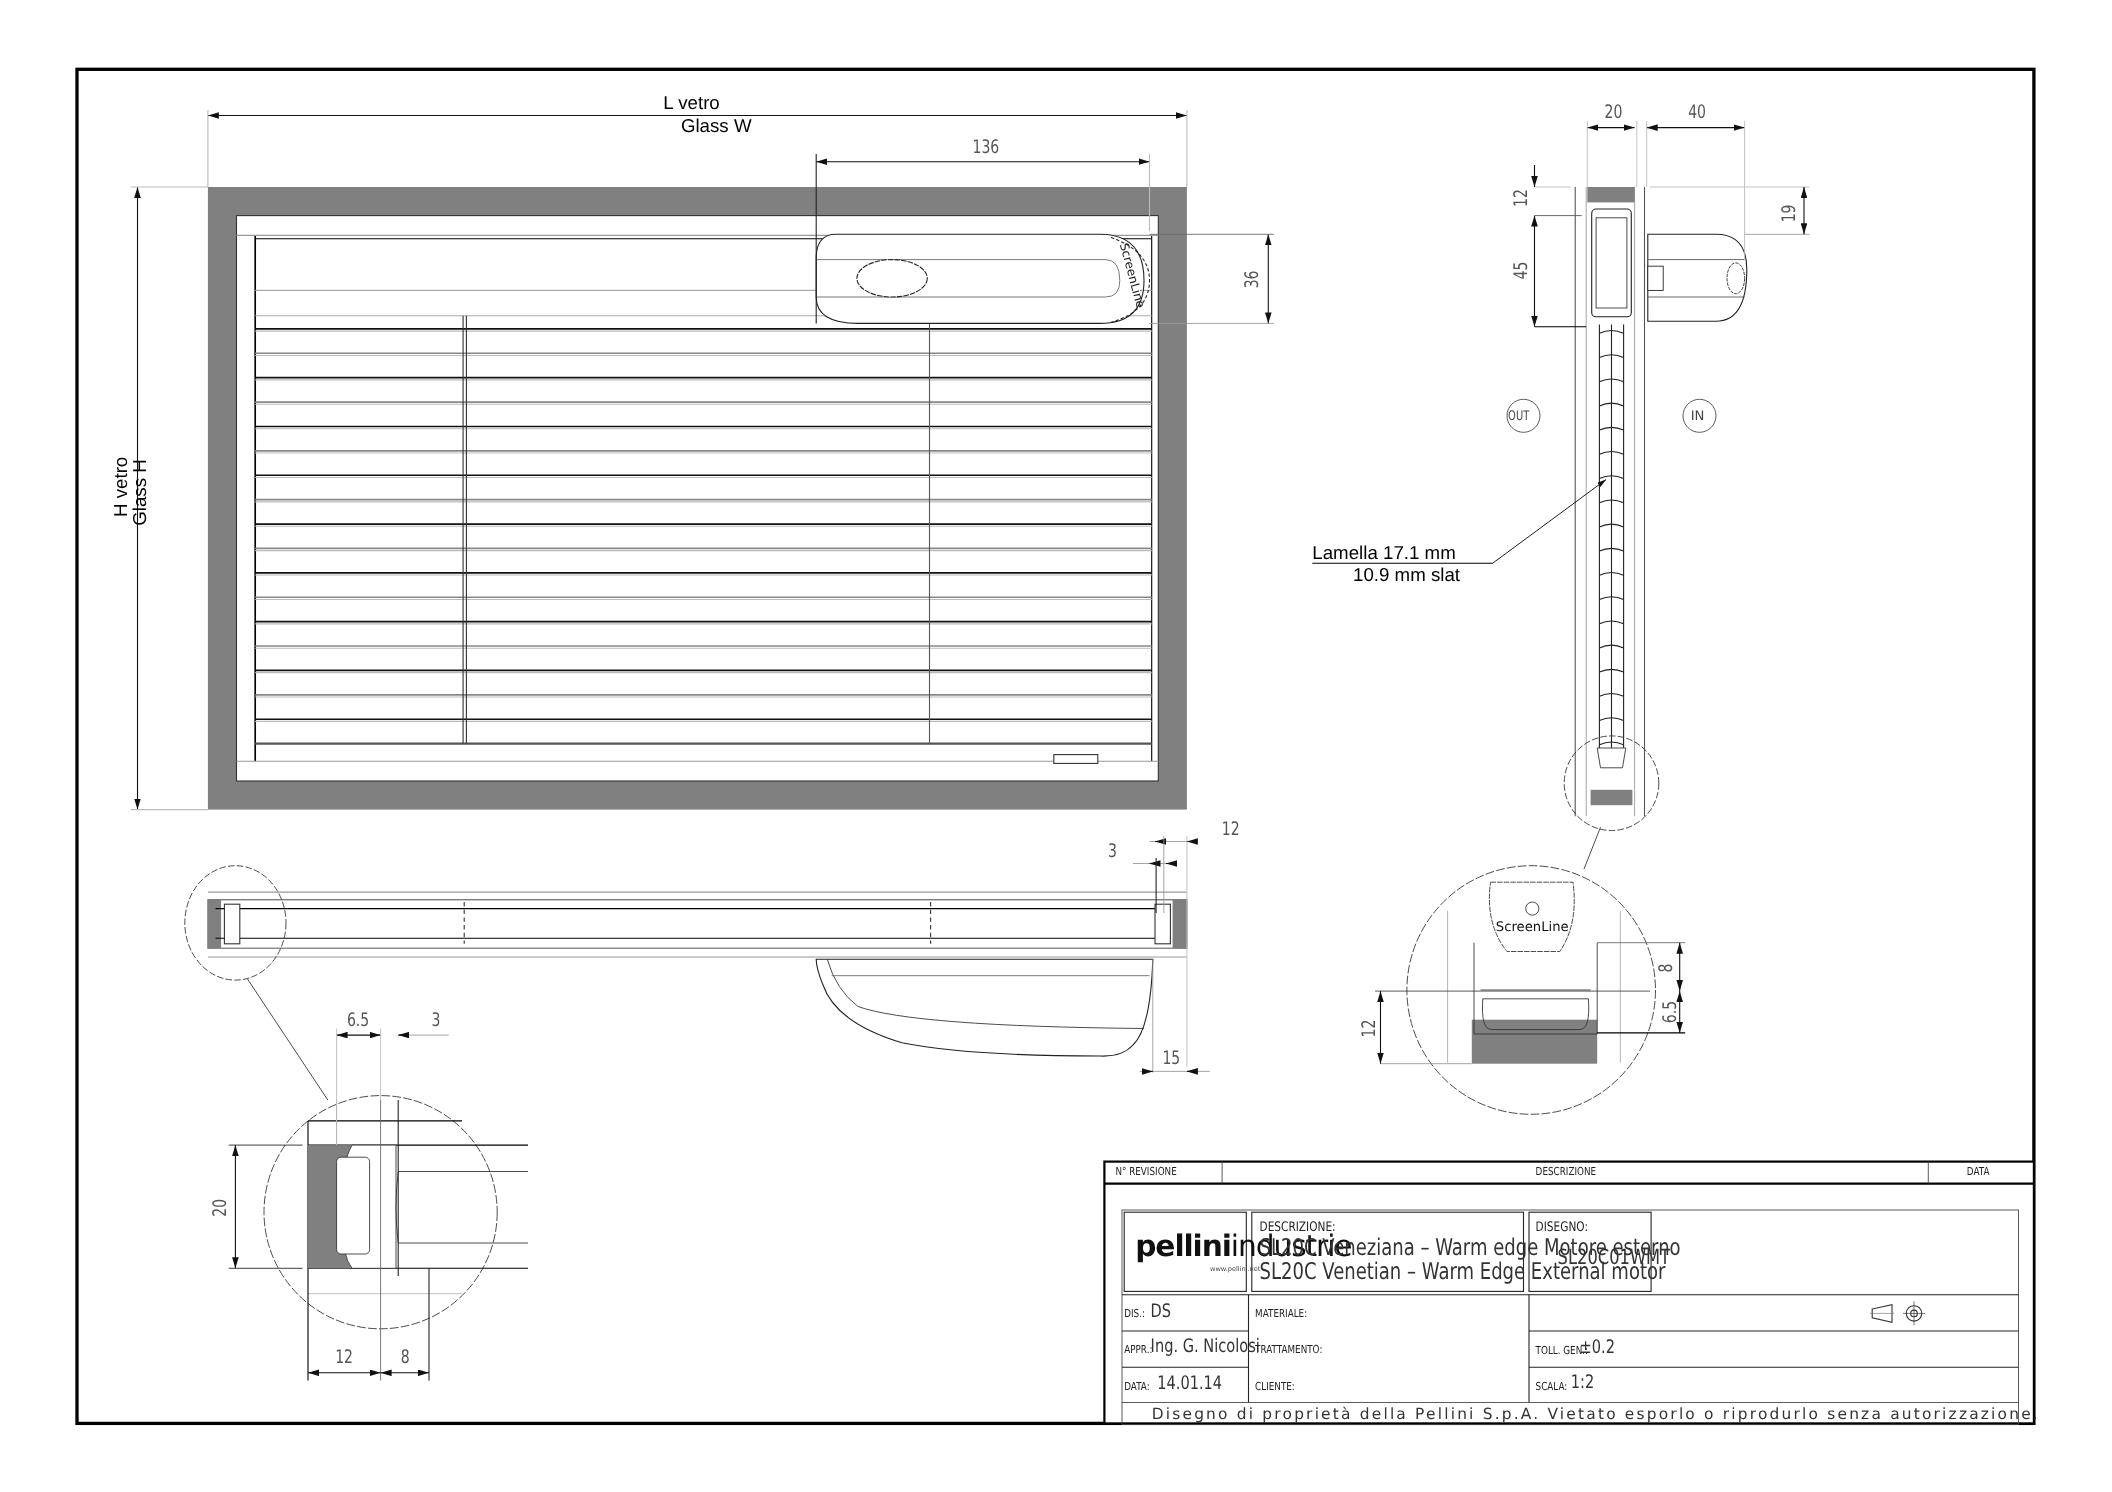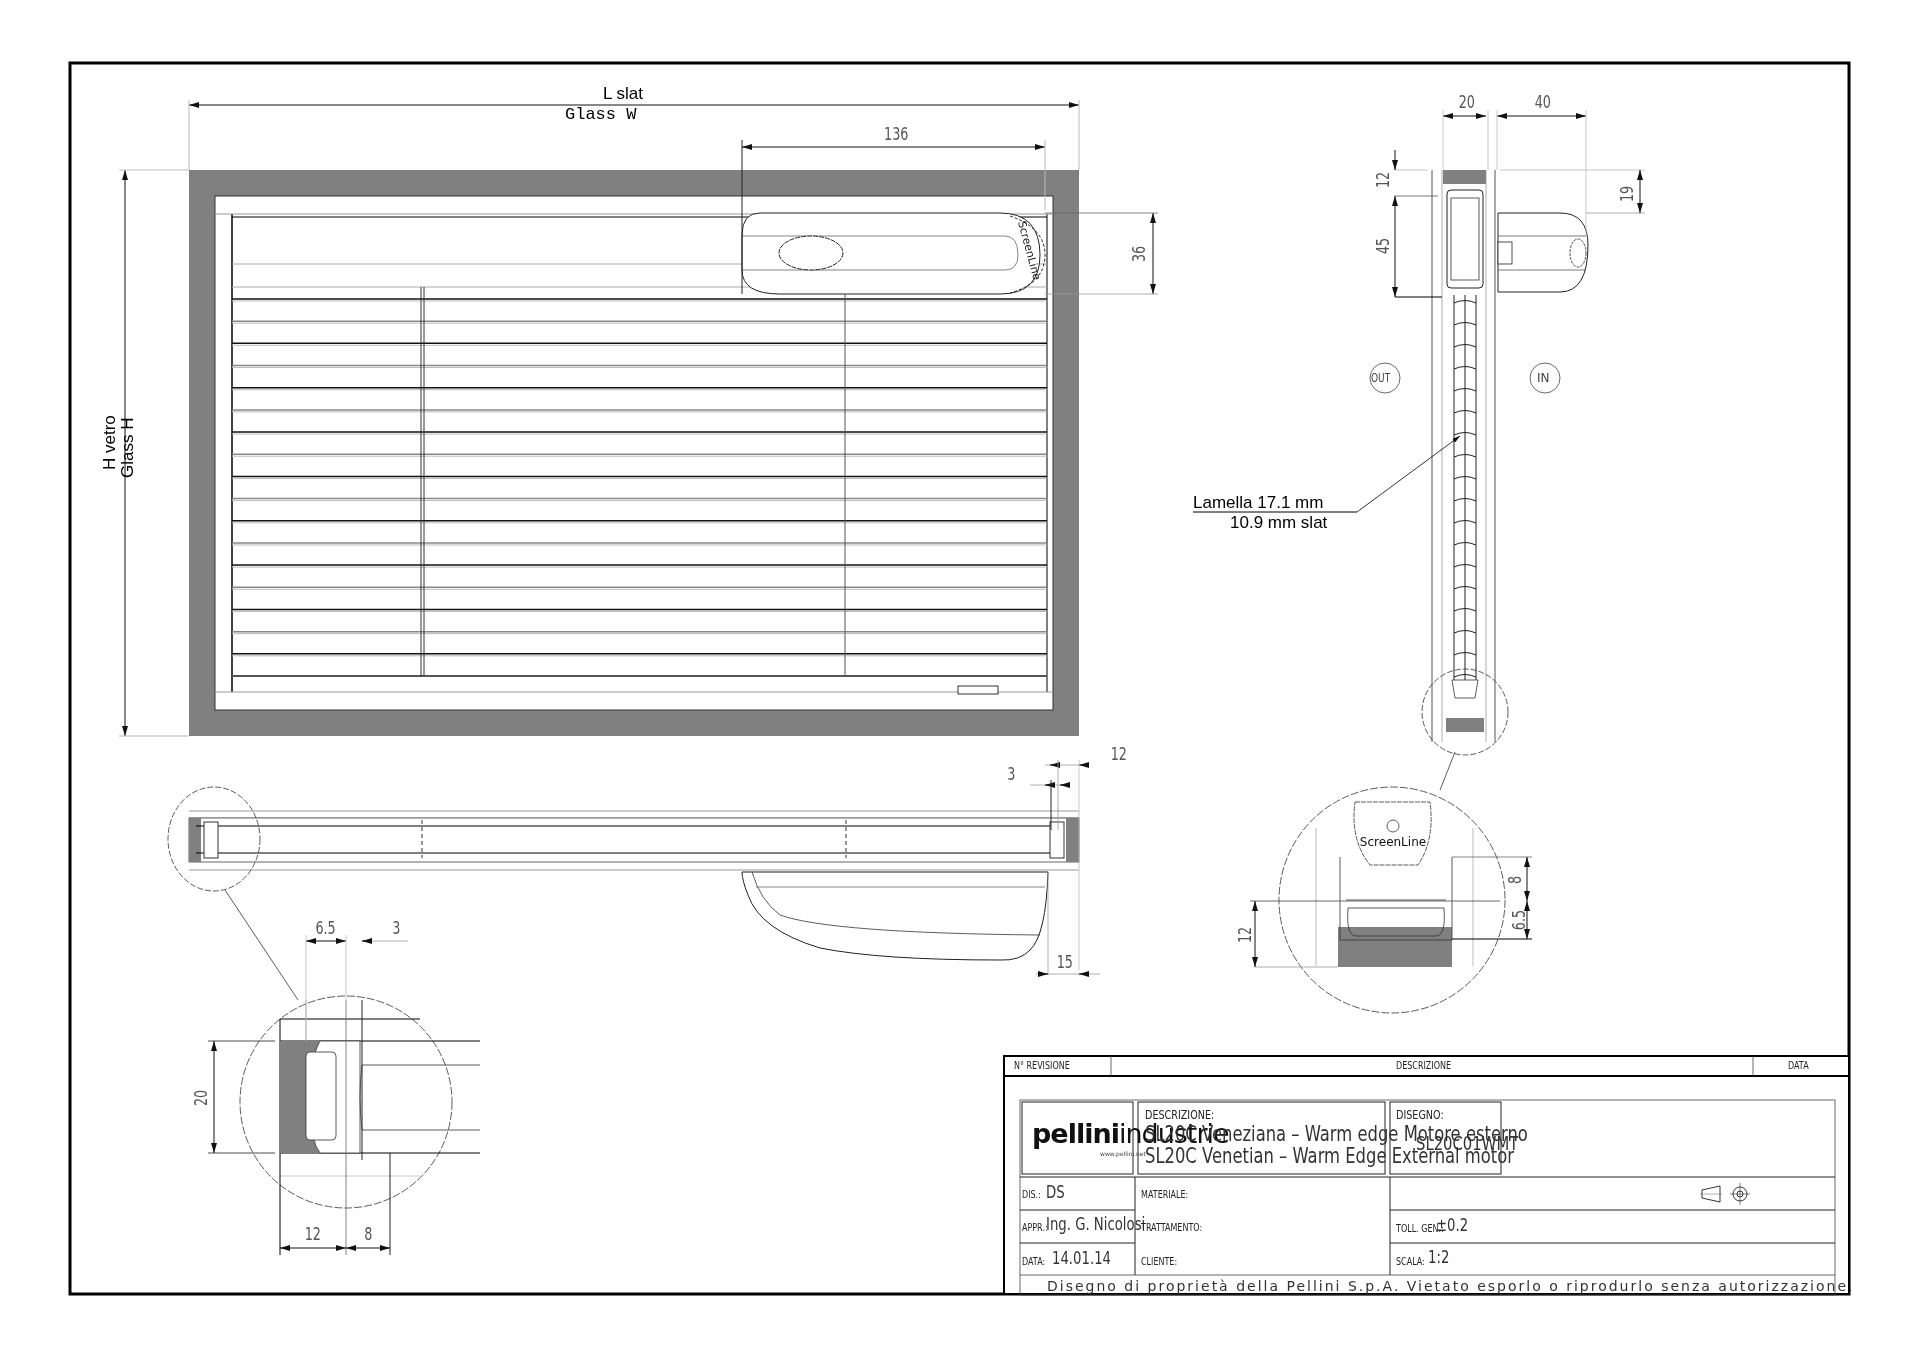--- a/index.html
+++ b/index.html
@@ -264,22 +264,22 @@
     <line x1="1135" y1="1177" x2="1135" y2="1275" stroke="#222" stroke-width="1"></line>
     <line x1="1390" y1="1177" x2="1390" y2="1275" stroke="#222" stroke-width="1"></line>
     <line x1="1020" y1="1210" x2="1135" y2="1210" stroke="#222" stroke-width="1"></line>
     <line x1="1020" y1="1243" x2="1135" y2="1243" stroke="#222" stroke-width="1"></line>
     <line x1="1390" y1="1210" x2="1835" y2="1210" stroke="#222" stroke-width="1"></line>
     <line x1="1390" y1="1243" x2="1835" y2="1243" stroke="#222" stroke-width="1"></line>
     <line x1="1020" y1="1275" x2="1835" y2="1275" stroke="#444" stroke-width="0.8"></line>
   </g>
 </svg>
 
-<div class="lbl" style="left:603px;top:84px;">L slat</div>
-<div class="lbl" style="left:565px;top:105px;font-family:Liberation Mono, monospace;">Glass W</div>
+<div class="lbl" style="left:603px;top:84px;">L vetro</div>
+<div class="lbl" style="left:619px;top:105px;">Glass W</div>
 <div class="lbl" style="left:100px;top:470px;transform:rotate(-90deg);transform-origin:left top;">H vetro</div>
 <div class="lbl" style="left:118px;top:478px;transform:rotate(-90deg);transform-origin:left top;">Glass H</div>
 
 <div class="dim" style="left:880px;top:124px;">136</div>
 <div class="dim" style="left:1128px;top:244px;transform:rotate(-90deg) scaleX(0.75);">36</div>
 
 <div class="dim" style="left:1456px;top:92px;">20</div>
 <div class="dim" style="left:1532px;top:92px;">40</div>
 <div class="dim" style="left:1372px;top:170px;transform:rotate(-90deg) scaleX(0.75);">12</div>
 <div class="dim" style="left:1372px;top:236px;transform:rotate(-90deg) scaleX(0.75);">45</div>

